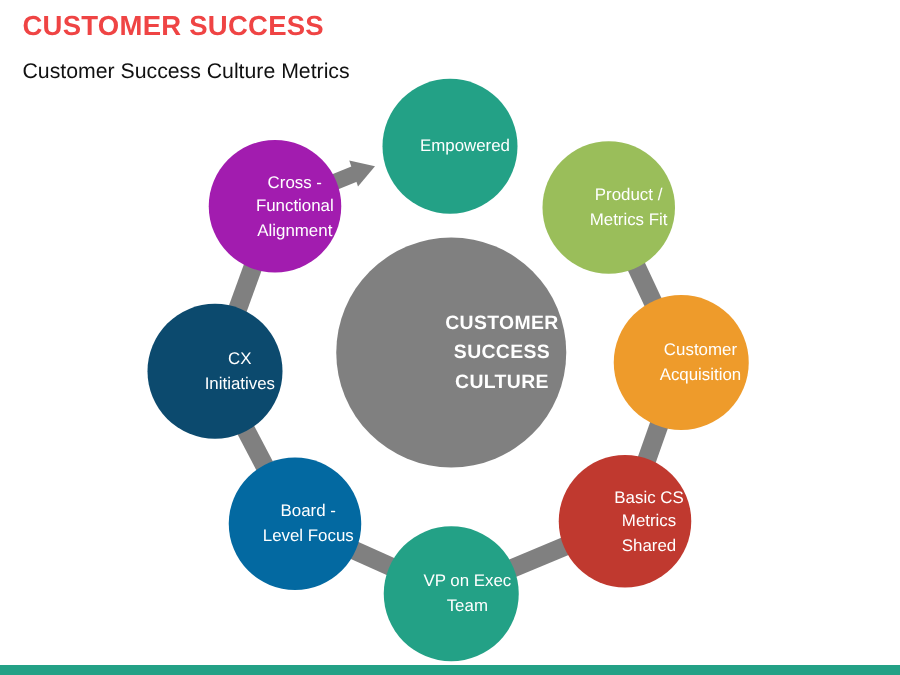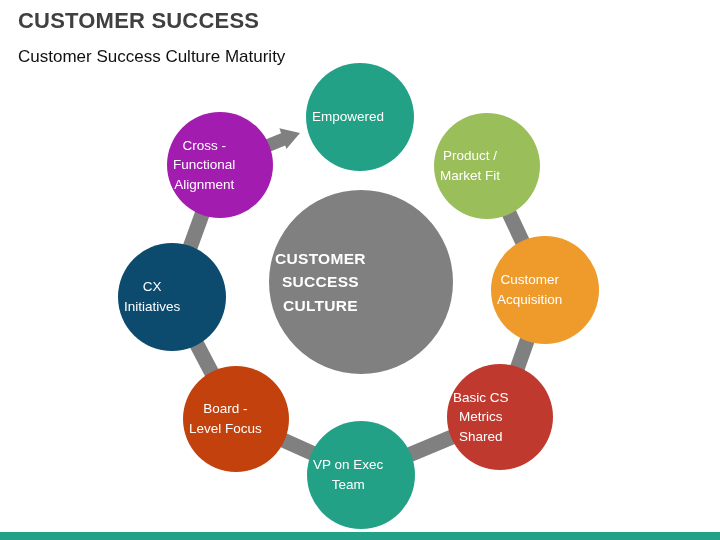--- a/index.html
+++ b/index.html
@@ -10,34 +10,34 @@
     overflow: hidden;
   }
   .slide {
     position: relative;
     width: 720px; height: 540px;
     background: #ffffff;
     overflow: hidden;
   }
   .slide-title {
     position: absolute; left: 18px; top: 8px;
-    font-size: 22px; font-weight: bold; color: #404040;
+    font-size: 22px; font-weight: bold; color: #ef4444;
     letter-spacing: 0.2px;
   }
   .slide-subtitle {
     position: absolute; left: 18px; top: 47px;
     font-size: 17px; color: #111111;
   }
   .connectors {
     position: absolute; left: 0; top: 0; z-index: 1;
   }
   .node {
     position: absolute; z-index: 2;
     border-radius: 50%;
-    display: flex; align-items: center; justify-content: flex-start;
+    display: flex; align-items: center; justify-content: flex-end;
     text-align: center;
   }
   .node-label {
     color: #ffffff;
     font-size: 13.5px;
     line-height: 1.45;
     white-space: pre-line;
     padding: 0 6px;
   }
   .center-circle { left: 269px; top: 190px; width: 184px; height: 184px; }
@@ -56,21 +56,21 @@
     position: absolute; left: 0; bottom: 0;
     width: 720px; height: 8px;
   }
 </style>
 </head>
 <body>
 
 <div class="slide">
 
   <div class="slide-title">CUSTOMER SUCCESS</div>
-  <div class="slide-subtitle">Customer Success Culture Maturity</div>
+  <div class="slide-subtitle">Customer Success Culture Metrics</div>
 
   <svg class="connectors" width="720" height="540" viewBox="0 0 720 540">
     <line x1="487" y1="166" x2="545" y2="290" stroke-width="15" stroke="#808080"></line>
     <line x1="545" y1="290" x2="500" y2="417" stroke-width="15" stroke="#808080"></line>
     <line x1="500" y1="417" x2="361" y2="475" stroke-width="15" stroke="#808080"></line>
     <line x1="361" y1="475" x2="236" y2="419" stroke-width="15" stroke="#808080"></line>
     <line x1="236" y1="419" x2="172" y2="297" stroke-width="15" stroke="#808080"></line>
     <line x1="172" y1="297" x2="220" y2="165" stroke-width="15" stroke="#808080"></line>
     <line x1="220" y1="165" x2="284" y2="139" stroke-width="13" stroke="#808080"></line>
     <polygon points="300,133 286.4,149.1 279.4,128.3" fill="#808080"></polygon>
@@ -81,40 +81,40 @@
 SUCCESS
 CULTURE</div>
   </div>
 
   <div class="node node-empowered" style="background: rgb(35, 161, 134);">
     <div class="node-label">Empowered</div>
   </div>
 
   <div class="node node-product-market-fit" style="background: rgb(154, 190, 90);">
     <div class="node-label">Product /
-Market Fit</div>
+Metrics Fit</div>
   </div>
 
   <div class="node node-customer-acquisition" style="background: rgb(238, 155, 43);">
     <div class="node-label">Customer
 Acquisition</div>
   </div>
 
   <div class="node node-basic-cs-metrics-shared" style="background: rgb(192, 57, 47);">
     <div class="node-label">Basic CS
 Metrics
 Shared</div>
   </div>
 
   <div class="node node-vp-on-exec-team" style="background: rgb(35, 161, 134);">
     <div class="node-label">VP on Exec
 Team</div>
   </div>
 
-  <div class="node node-board-level-focus" style="background: #c2410c;">
+  <div class="node node-board-level-focus" style="background: #0369a1;">
     <div class="node-label">Board -
 Level Focus</div>
   </div>
 
   <div class="node node-cx-initiatives" style="background: #0c4a6e;">
     <div class="node-label">CX
 Initiatives</div>
   </div>
 
   <div class="node node-cross-functional-alignment" style="background: #a21caf;">

